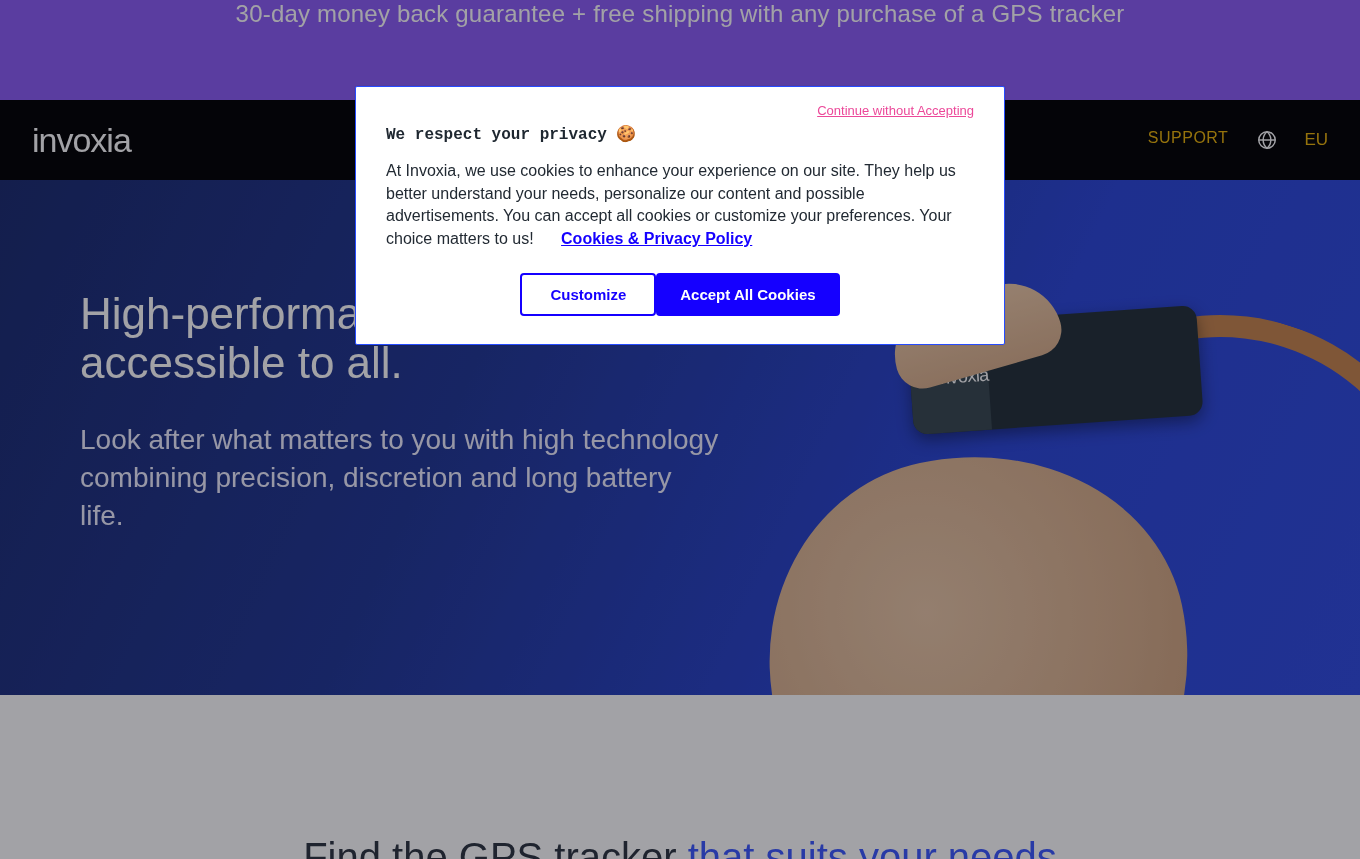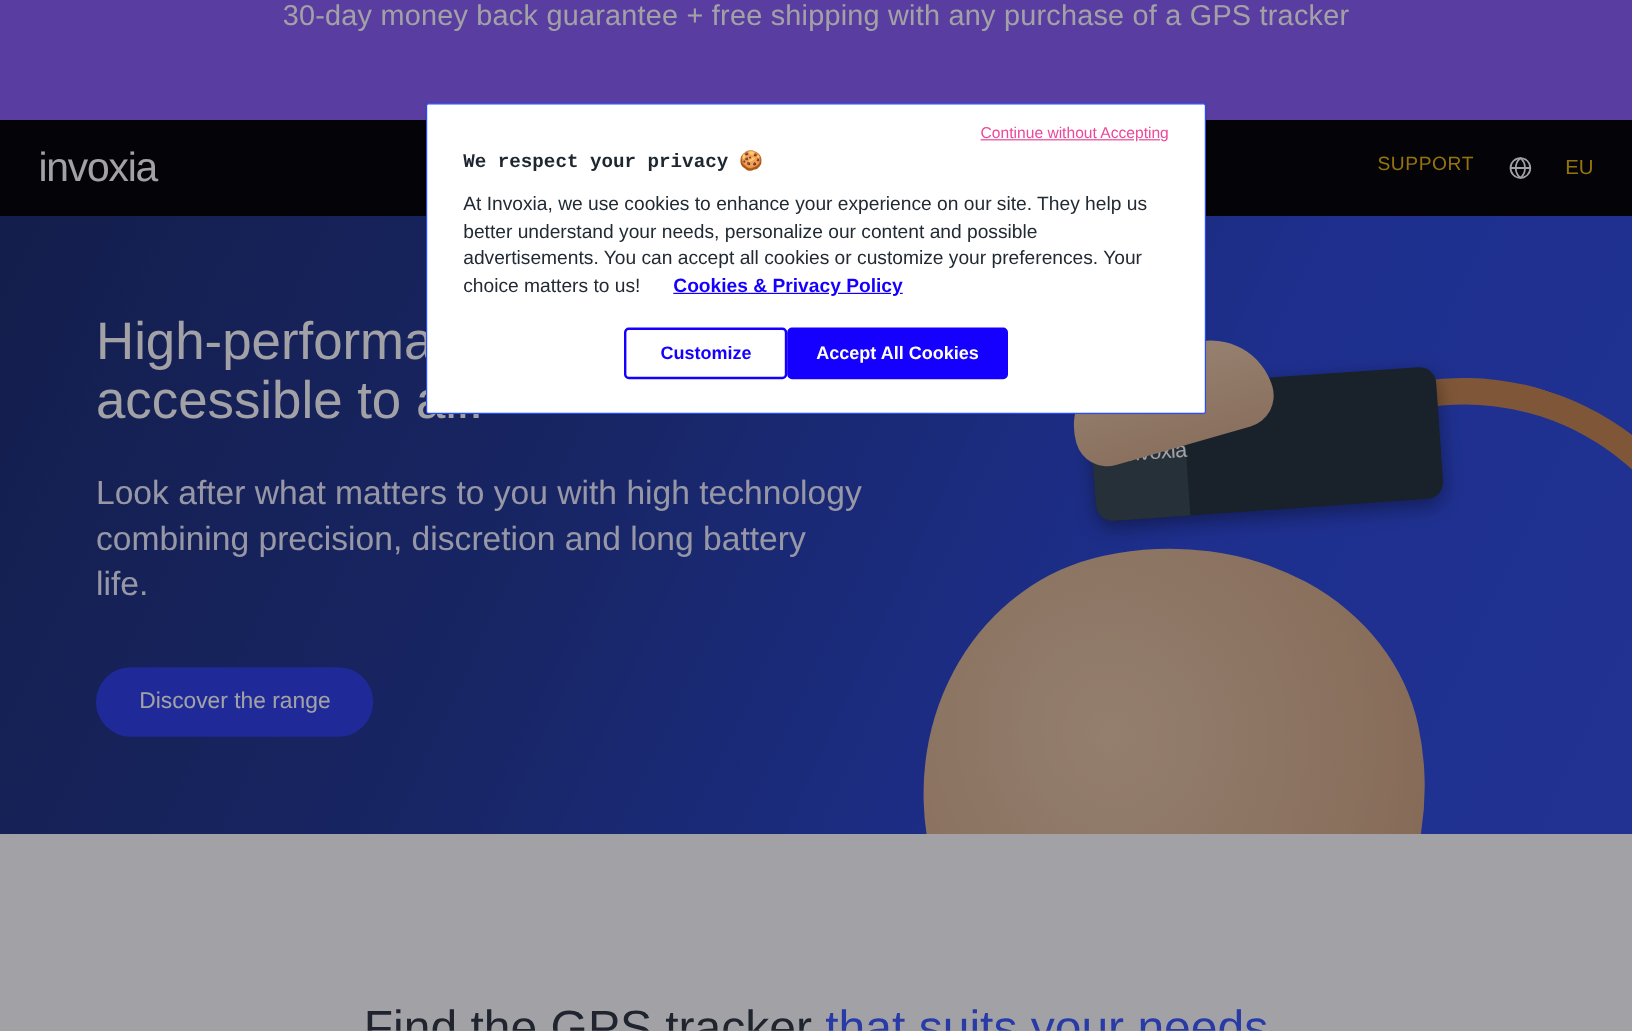--- a/index.html
+++ b/index.html
@@ -280,21 +280,20 @@
   </div>
 </div>
 
 <div class="hero">
   <div class="hero-text">
     <h1 class="hero-title">
       <span>High-performance GPS trackers</span><br>
       <span>accessible to all.</span>
     </h1>
     <p class="hero-sub">Look after what matters to you with high technology combining precision, discretion and long battery life.</p>
-    <button class="hero-btn">Discover the range</button>
   </div>
 
   <div class="hand-wrap">
     <div class="lanyard"></div>
     <div class="hand"></div>
     <div class="device">
       <div class="cap"></div>
       <span class="device-logo">invoxia</span>
     </div>
     <div class="thumb"></div>

